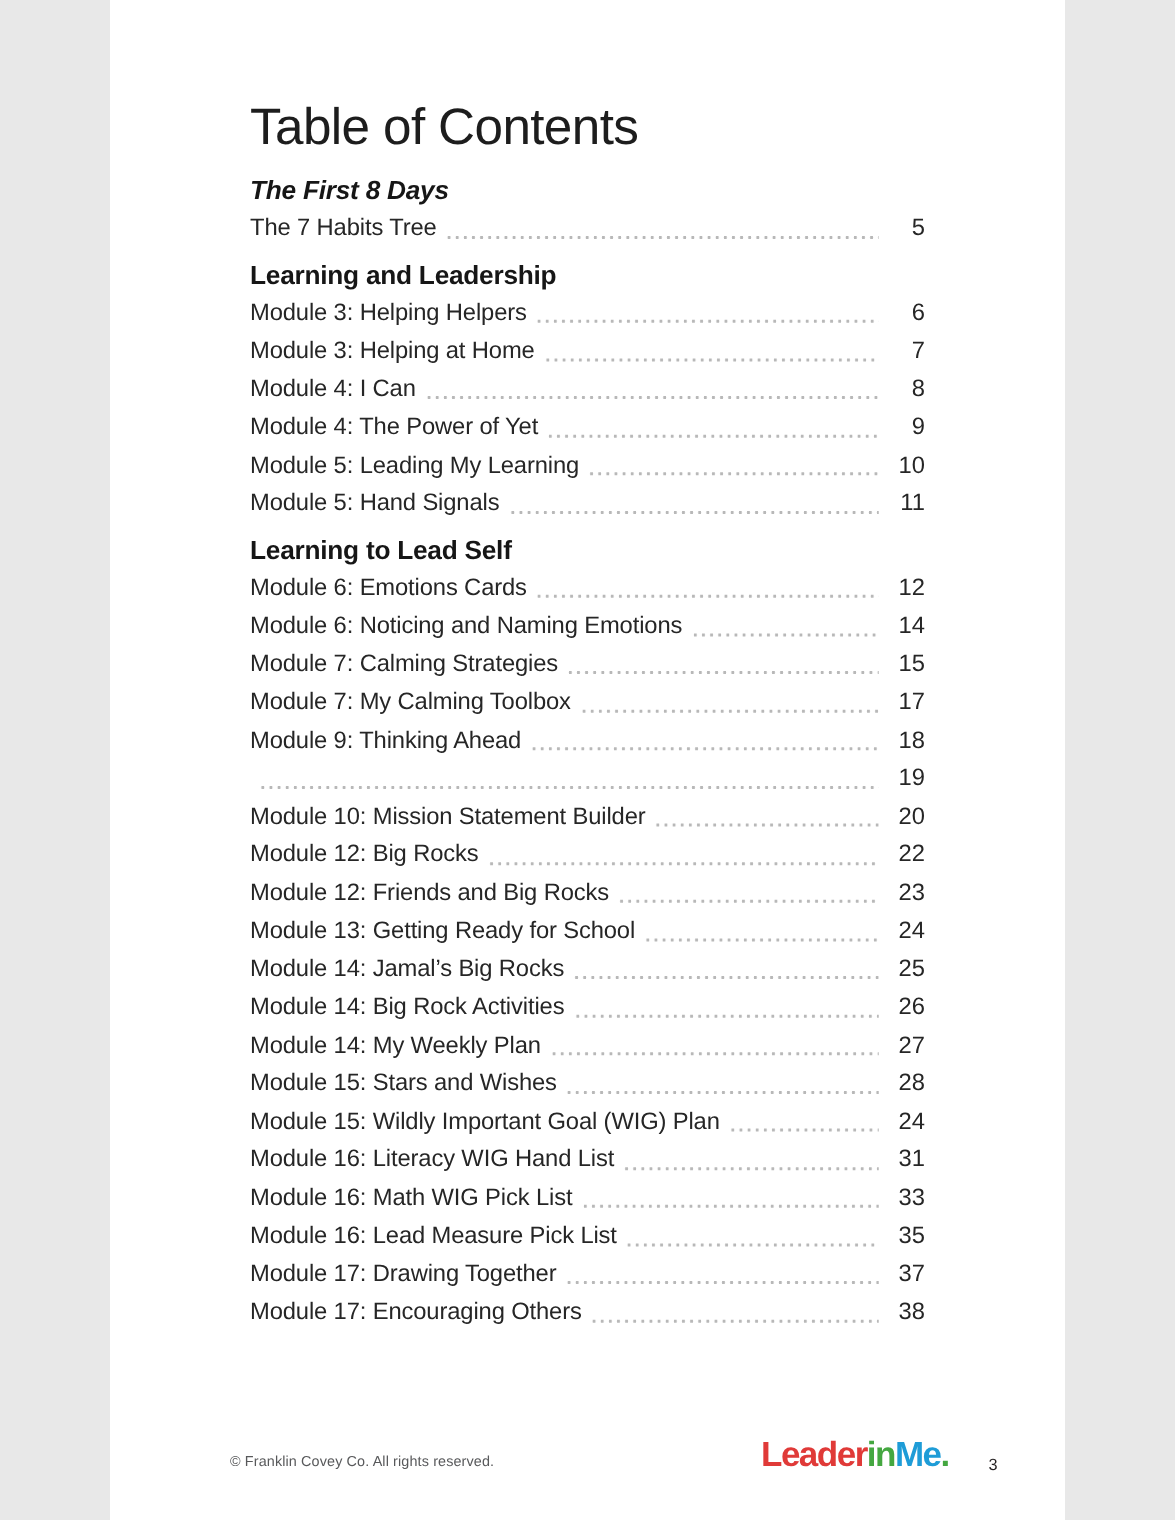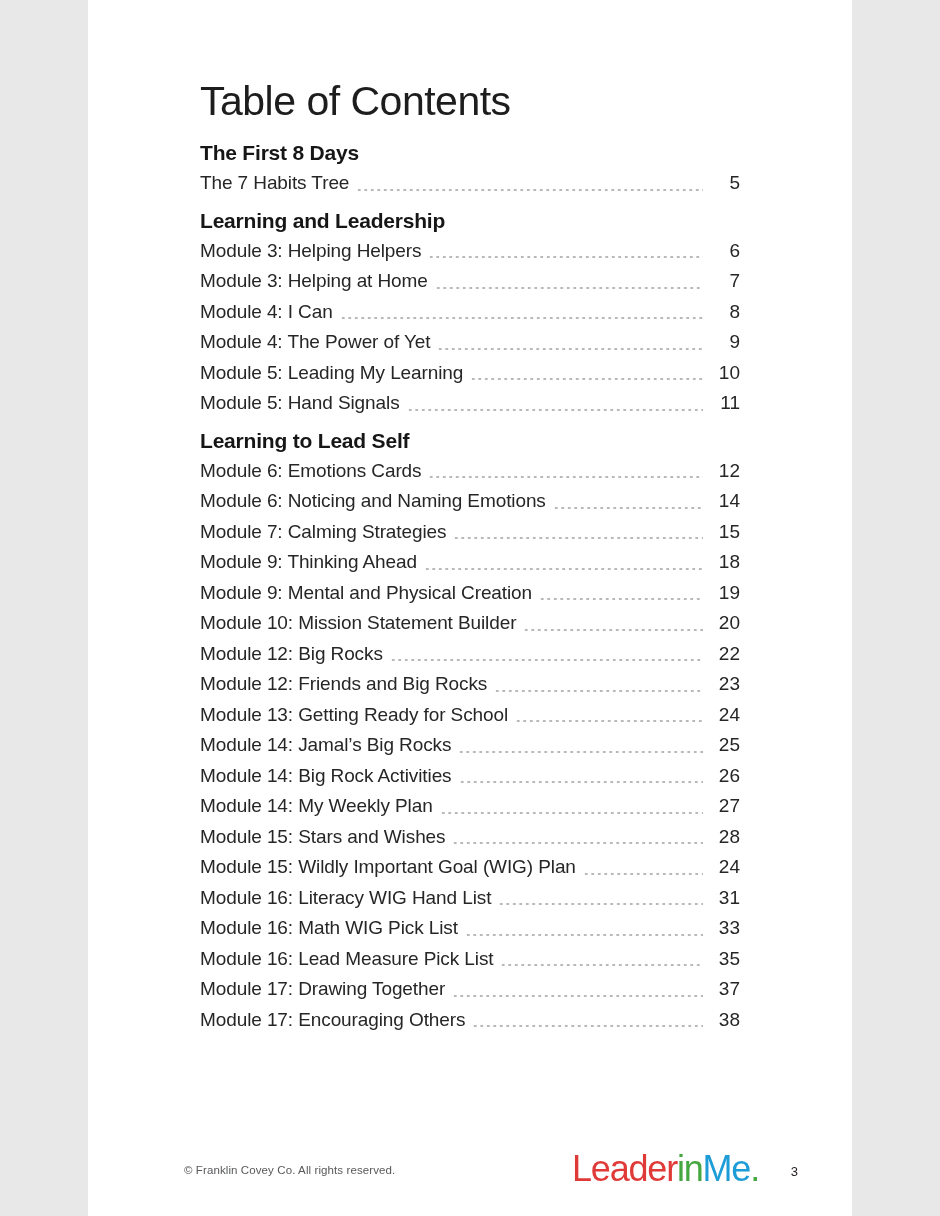--- a/index.html
+++ b/index.html
@@ -34,20 +34,21 @@
   .toc-section { margin: 0; }
   .section-heading {
     margin: 7px 0 0 0;
     font-size: 21px;
     line-height: 30px;
     font-weight: 700;
     letter-spacing: -0.2px;
     color: #161616;
   }
   .toc-section:first-child .section-heading {
+    font-style: italic;
     margin-top: 0;
   }
   .toc-row {
     display: flex;
     align-items: baseline;
     font-size: 19px;
     line-height: 30.5px;
     color: #262626;
     cursor: pointer;
   }
@@ -82,22 +83,22 @@
     left: 84px;
     top: 24px;
     font-size: 11.5px;
     color: #58595b;
     letter-spacing: 0.1px;
   }
   .logo {
     position: absolute;
     right: 93px;
     top: 8px;
-    font-size: 36px;
-    font-weight: 400;
+    font-size: 28px;
+    font-weight: 700;
     letter-spacing: -1.2px;
     white-space: nowrap;
   }
   .page-number {
     position: absolute;
     right: 54px;
     top: 24px;
     font-size: 13px;
     color: #231f20;
   }
@@ -161,26 +162,30 @@
             <span class="entry-title">Module 6: Noticing and Naming Emotions</span>
             <span class="leader"></span>
             <span class="entry-page">14</span>
           </div>
           <div class="toc-row">
             <span class="entry-title">Module 7: Calming Strategies</span>
             <span class="leader"></span>
             <span class="entry-page">15</span>
           </div>
           <div class="toc-row">
+            <span class="entry-title">Module 7: My Calming Toolbox</span>
+            <span class="leader"></span>
+            <span class="entry-page">17</span>
+          </div>
+          <div class="toc-row">
             <span class="entry-title">Module 9: Thinking Ahead</span>
             <span class="leader"></span>
             <span class="entry-page">18</span>
           </div>
           <div class="toc-row">
-            <span class="entry-title">Module 9: Mental and Physical Creation</span>
             <span class="leader"></span>
             <span class="entry-page">19</span>
           </div>
           <div class="toc-row">
             <span class="entry-title">Module 10: Mission Statement Builder</span>
             <span class="leader"></span>
             <span class="entry-page">20</span>
           </div>
           <div class="toc-row">
             <span class="entry-title">Module 12: Big Rocks</span>

